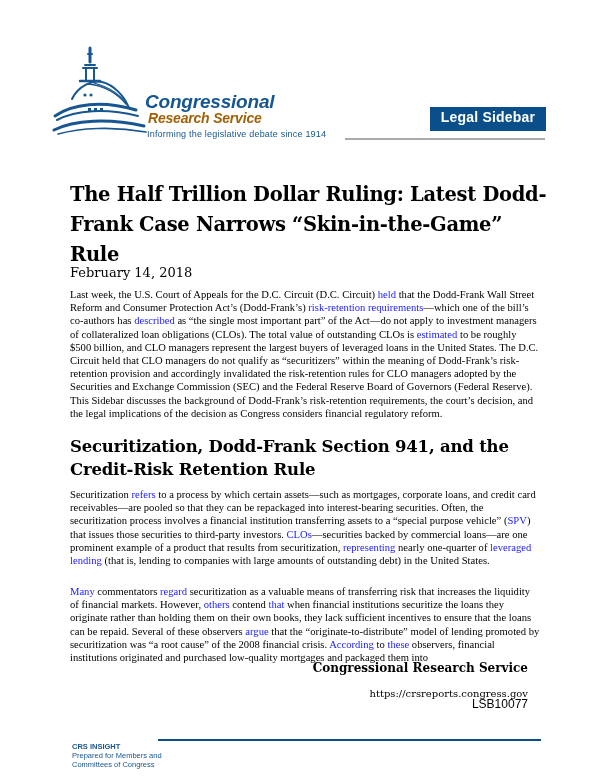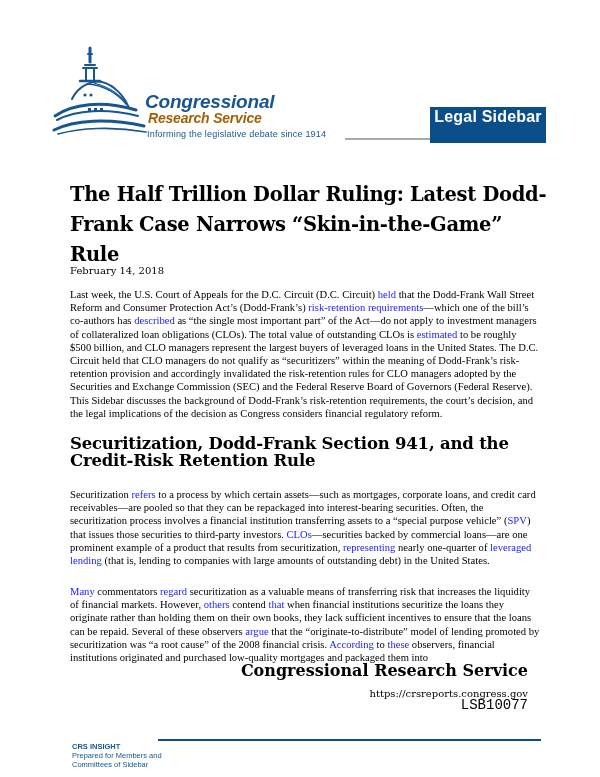--- a/index.html
+++ b/index.html
@@ -6,36 +6,36 @@
     body { width: 600px; height: 777px; position: relative; overflow: hidden; font-family: "Liberation Serif", serif; color: #000; }
     .abs { position: absolute; }
     a.lnk { color: #1a1aff; text-decoration: none; }
 
     
     .logo-svg { left: 52px; top: 44px; }
     .logo-line1 { left: 145px; top: 92px; font-family: "Liberation Sans", sans-serif; font-weight: bold; font-style: italic; font-size: 19px; color: #175691; letter-spacing: -0.2px; line-height: 19px; }
     .logo-line2 { left: 148px; top: 109px; font-family: "Liberation Sans", sans-serif; font-weight: bold; font-style: italic; font-size: 14px; color: #a16207; letter-spacing: -0.2px; line-height: 19px; }
     .logo-tag { left: 147px; top: 129px; font-family: "Liberation Sans", sans-serif; font-size: 9px; color: #175691; letter-spacing: 0.2px; }
     .header-rule { left: 345px; top: 138px; width: 200px; height: 2px; background: #a9a9a9; }
-    .badge { left: 430px; top: 107px; width: 116px; height: 36px; background: #0b4f8a; color: #ffffff; font-family: "Liberation Sans", sans-serif; font-weight: bold; font-size: 16px; line-height: 20px; text-align: center; letter-spacing: 0.2px; }
+    .badge { left: 430px; top: 107px; width: 116px; height: 24px; background: #0b4f8a; color: #ffffff; font-family: "Liberation Sans", sans-serif; font-weight: bold; font-size: 14px; line-height: 20px; text-align: center; letter-spacing: 0.2px; }
 
     
     .title { left: 70px; top: 180px; width: 480px; font-family: "DejaVu Serif", serif; font-weight: bold; font-size: 19.5px; line-height: 30px; letter-spacing: -0.3px; }
-    .date { left: 70px; top: 265px; font-family: "DejaVu Serif", serif; font-size: 10px; }
+    .date { left: 70px; top: 265px; font-family: "DejaVu Serif", serif; font-size: 13px; }
 
     .para { left: 70px; width: 470px; font-size: 10.6px; line-height: 13.2px; }
     .p1 { top: 288px; }
-    .h2 { left: 70px; top: 435px; width: 480px; font-family: "DejaVu Serif", serif; font-weight: bold; font-size: 16.5px; line-height: 17px; letter-spacing: -0.2px; }
+    .h2 { left: 70px; top: 435px; width: 480px; font-family: "DejaVu Serif", serif; font-weight: bold; font-size: 16.5px; line-height: 23px; letter-spacing: -0.2px; }
     .p2 { top: 488px; }
     .p3 { top: 585px; }
 
     .footer-right { right: 72px; text-align: right; }
-    .crs-name { top: 661px; font-family: "DejaVu Serif", serif; font-weight: bold; font-size: 16px; }
+    .crs-name { top: 661px; font-family: "DejaVu Serif", serif; font-weight: bold; font-size: 12px; }
     .crs-url { top: 680px; font-family: "DejaVu Serif", serif; font-size: 10px; margin-top: 8px; }
-    .crs-id { top: 697px; font-family: Liberation Mono, monospace; font-size: 14px; text-align: right; }
+    .crs-id { top: 697px; font-family: Liberation Sans, sans-serif; font-size: 12px; text-align: right; }
 
     .foot-left { left: 72px; top: 717px; font-family: "Liberation Sans", sans-serif; font-size: 7.5px; color: #175691; line-height: 9px; margin-top: 25px; }
     .foot-left .strong { font-weight: bold; }
     .foot-rule { left: 158px; top: 739px; width: 383px; height: 1.5px; background: #0b4f8a; }
   </style>
 </head>
 <body>
 
 <div class="abs logo-svg">
   <svg width="95" height="95" viewBox="0 0 95 95" fill="none" stroke="#175691" stroke-linecap="round">
@@ -79,15 +79,15 @@
 <div class="abs para p2">Securitization <a class="lnk">refers</a> to a process by which certain assets—such as mortgages, corporate loans, and credit card receivables—are pooled so that they can be repackaged into interest-bearing securities. Often, the securitization process involves a financial institution transferring assets to a “special purpose vehicle” (<a class="lnk">SPV</a>) that issues those securities to third-party investors. <a class="lnk">CLOs</a>—securities backed by commercial loans—are one prominent example of a product that results from securitization, <a class="lnk">representing</a> nearly one-quarter of <a class="lnk">leveraged lending</a> (that is, lending to companies with large amounts of outstanding debt) in the United States.</div>
 <div class="abs para p3"><a class="lnk">Many</a> commentators <a class="lnk">regard</a> securitization as a valuable means of transferring risk that increases the liquidity of financial markets. However, <a class="lnk">others</a> contend <a class="lnk">that</a> when financial institutions securitize the loans they originate rather than holding them on their own books, they lack sufficient incentives to ensure that the loans can be repaid. Several of these observers <a class="lnk">argue</a> that the “originate-to-distribute” model of lending promoted by securitization was “a root cause” of the 2008 financial crisis. <a class="lnk">According</a> to <a class="lnk">these</a> observers, financial institutions originated and purchased low-quality mortgages and packaged them into</div>
 
 <div class="abs footer-right crs-name">Congressional Research Service</div>
 <div class="abs footer-right crs-url">https://crsreports.congress.gov</div>
 <div class="abs footer-right crs-id">LSB10077</div>
 
 <div class="abs foot-left">
   <div class="strong">CRS INSIGHT</div>
   <div>Prepared for Members and</div>
-  <div>Committees of Sidebar</div>
+  <div>Committees of Congress</div>
 </div>
 <div class="abs foot-rule"></div>
 
 </body></html>

